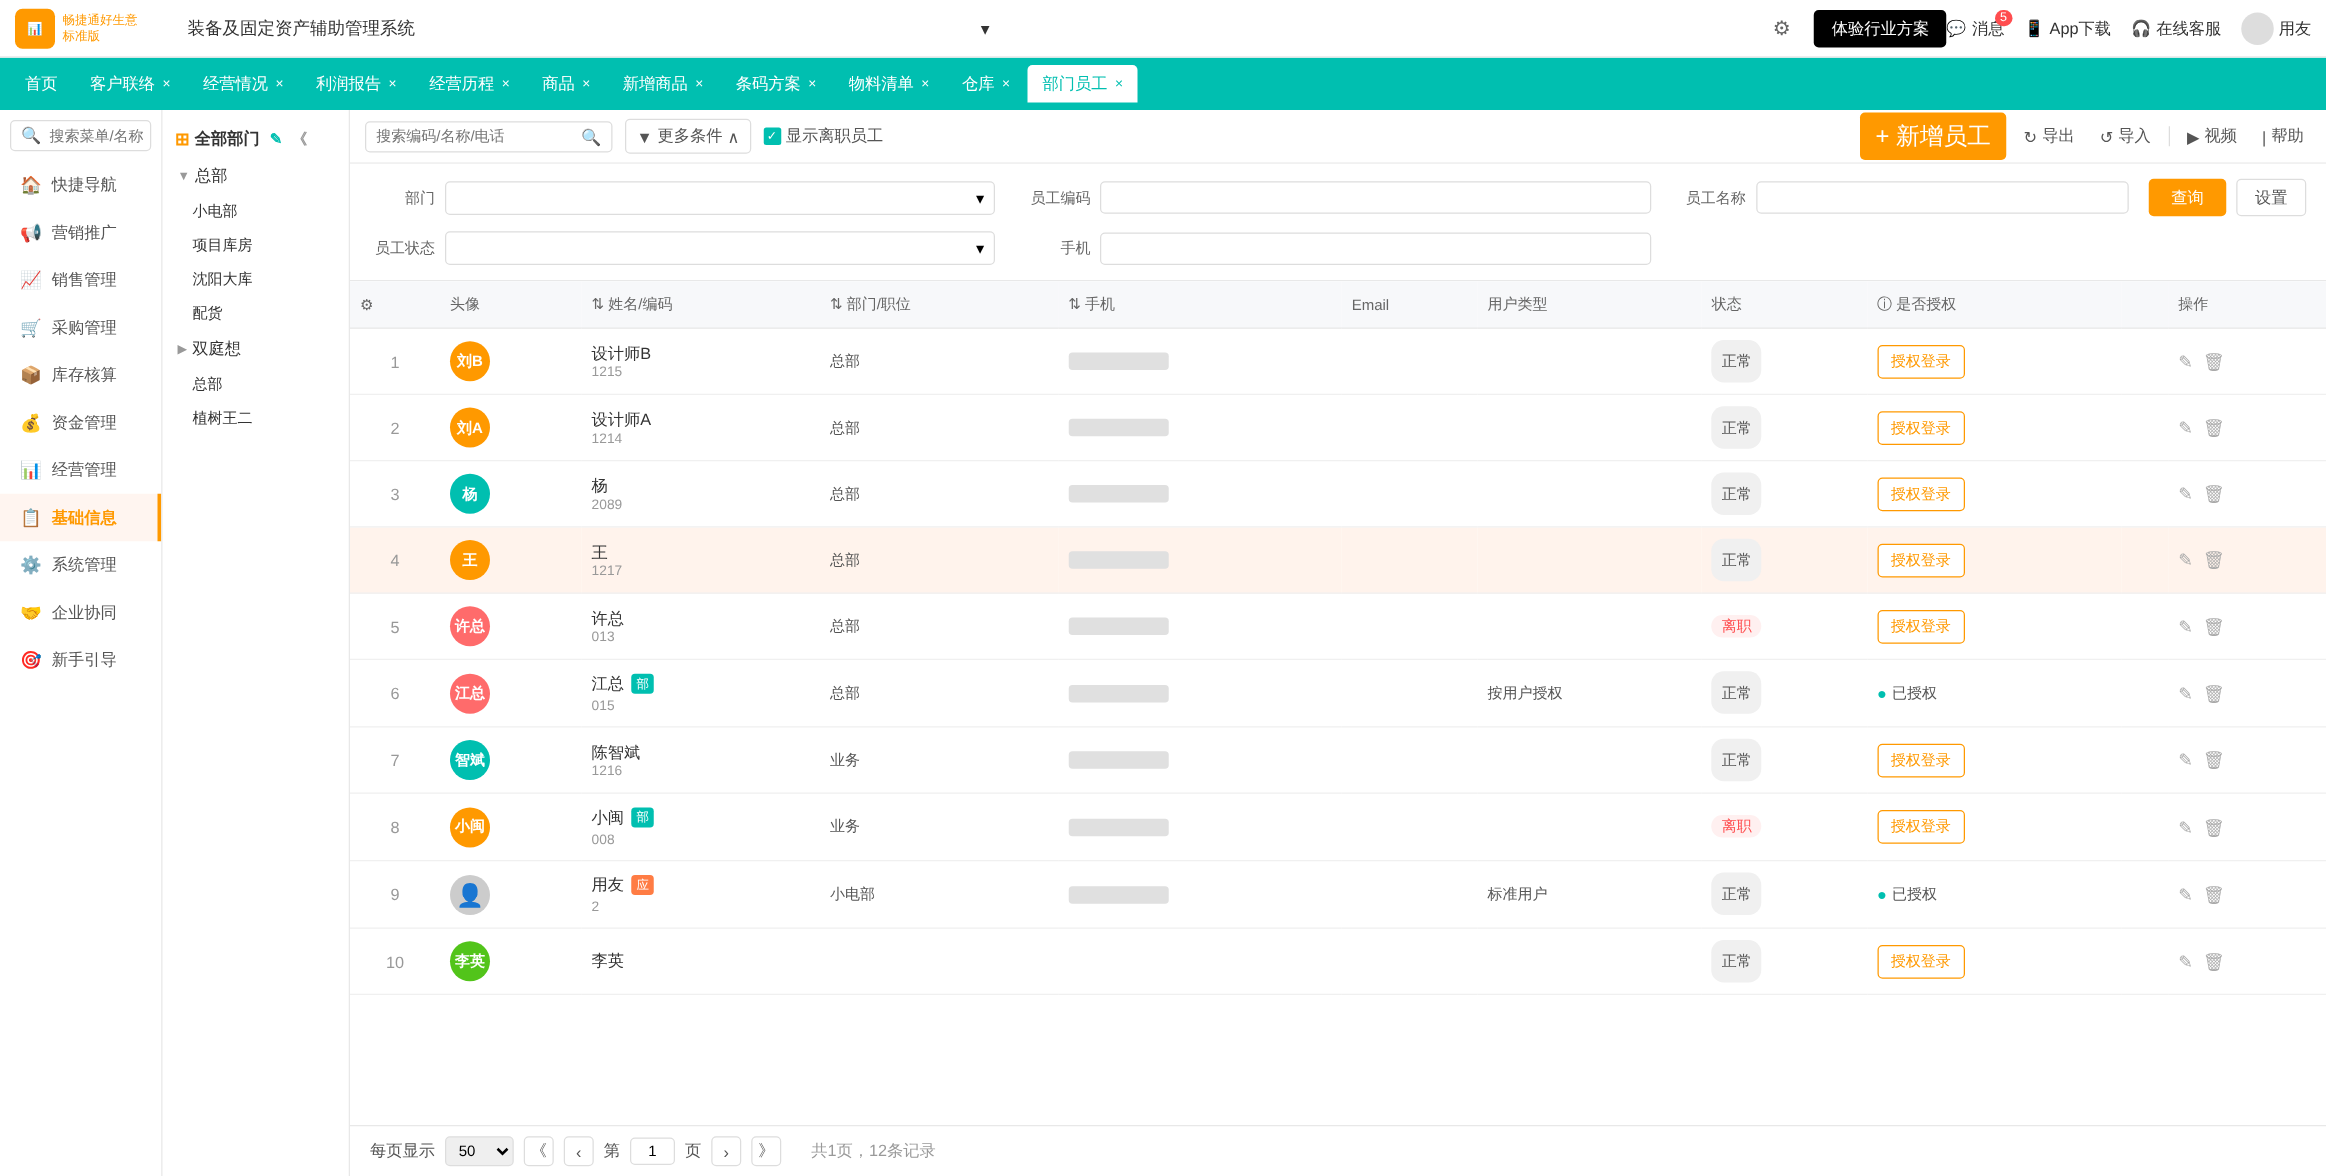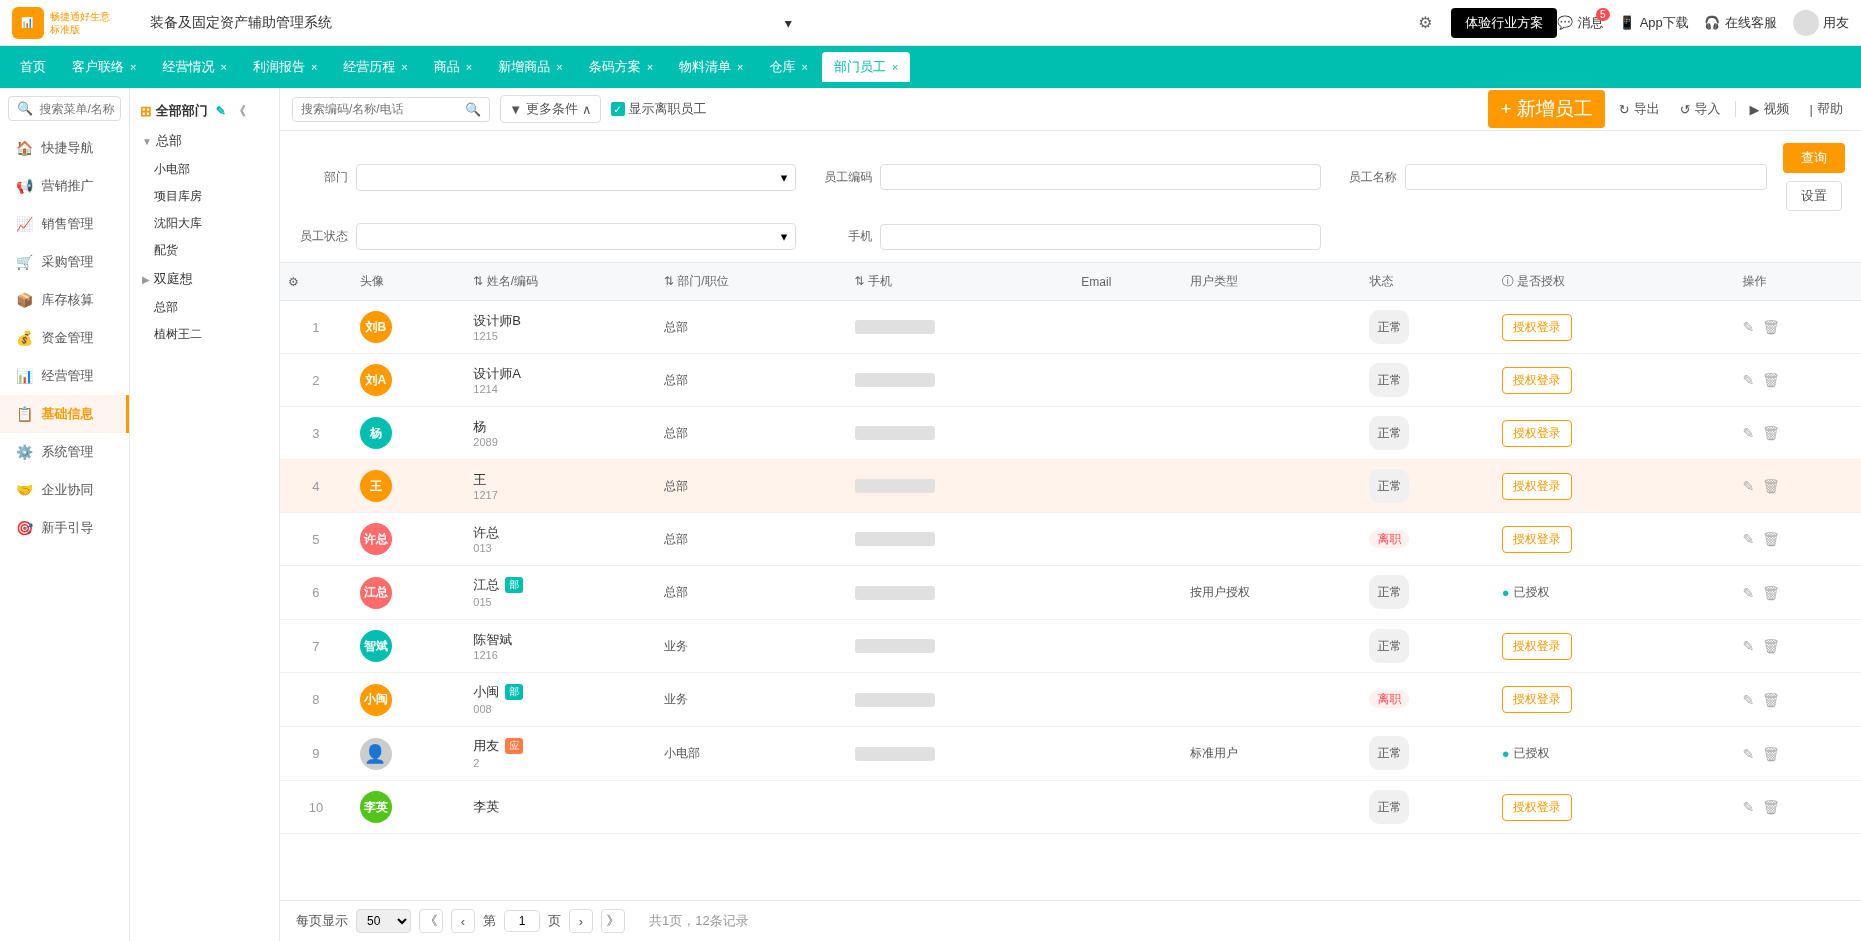--- a/index.html
+++ b/index.html
@@ -58,21 +58,21 @@
     .add-btn { background: #f90; color: #fff; border: none; padding: 6px 12px; border-radius: 4px; cursor: pointer; font-size: 19px; display: flex; align-items: center; gap: 4px; }
     .action-btn { display: flex; align-items: center; gap: 4px; color: #555; cursor: pointer; font-size: 12px; padding: 4px 6px; }
     .divider-v { width: 1px; height: 16px; background: #ddd; }
 
     
     .filter-form { background: #fff; padding: 12px 16px; border-bottom: 1px solid #e8e8e8; display: grid; grid-template-columns: 1fr 1fr 1fr; gap: 12px 24px; }
     .filter-row { display: flex; align-items: center; gap: 8px; }
     .filter-label { color: #666; font-size: 12px; white-space: nowrap; min-width: 52px; text-align: right; }
     .filter-input { flex: 1; border: 1px solid #ddd; border-radius: 4px; padding: 5px 8px; font-size: 12px; outline: none; }
     .filter-select { flex: 1; border: 1px solid #ddd; border-radius: 4px; padding: 5px 8px; font-size: 12px; outline: none; display: flex; align-items: center; justify-content: space-between; cursor: pointer; background: #fff; }
-    .filter-actions { display: flex; gap: 8px; align-items: center; flex-direction: column; }
+    .filter-actions { display: flex; gap: 8px; align-items: center; }
     .query-btn { background: #f90; color: #fff; border: none; padding: 6px 18px; border-radius: 4px; cursor: pointer; font-size: 13px; }
     .set-btn { background: #fff; color: #555; border: 1px solid #ddd; padding: 5px 14px; border-radius: 4px; cursor: pointer; font-size: 13px; }
 
     
     .table-container { flex: 1; overflow-y: auto; background: #fff; }
     table { width: 100%; border-collapse: collapse; }
     thead tr { background: #f7f8fa; }
     thead th { padding: 10px 8px; text-align: left; color: #666; font-size: 12px; font-weight: normal; border-bottom: 1px solid #e8e8e8; white-space: nowrap; }
     tbody tr { border-bottom: 1px solid #f0f0f0; }
     tbody tr.highlighted { background: #fff3ec; }

